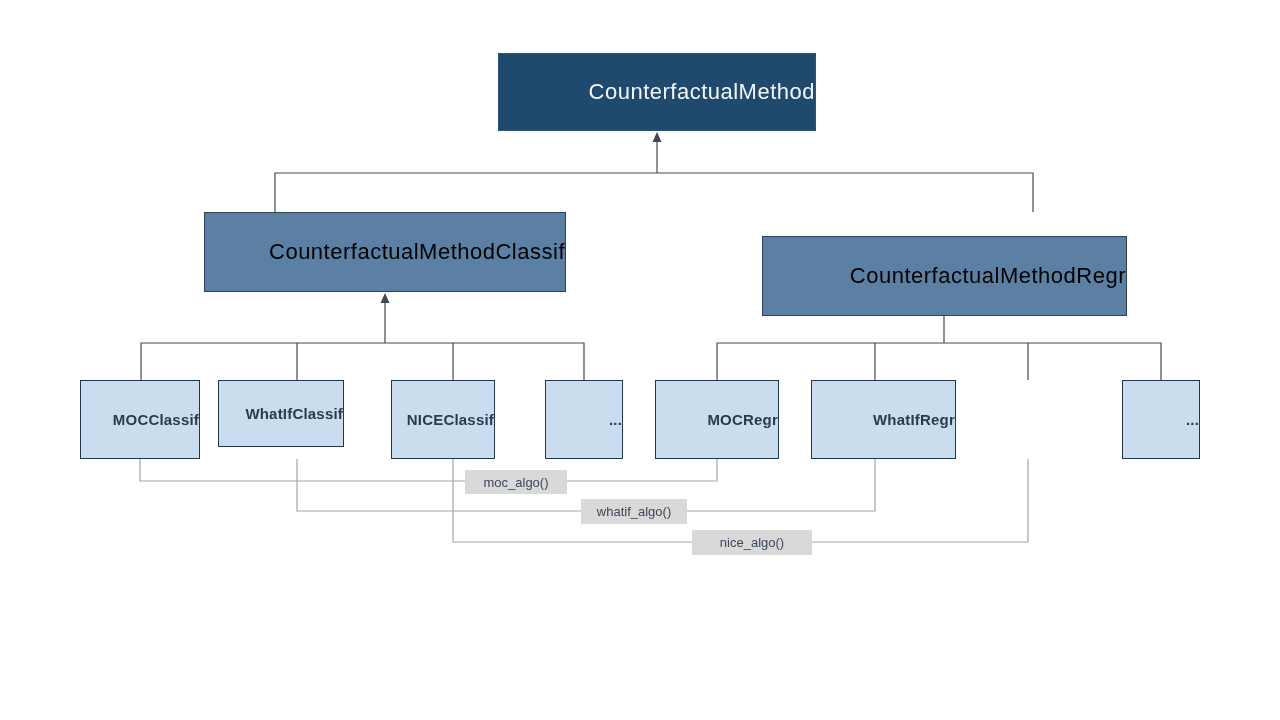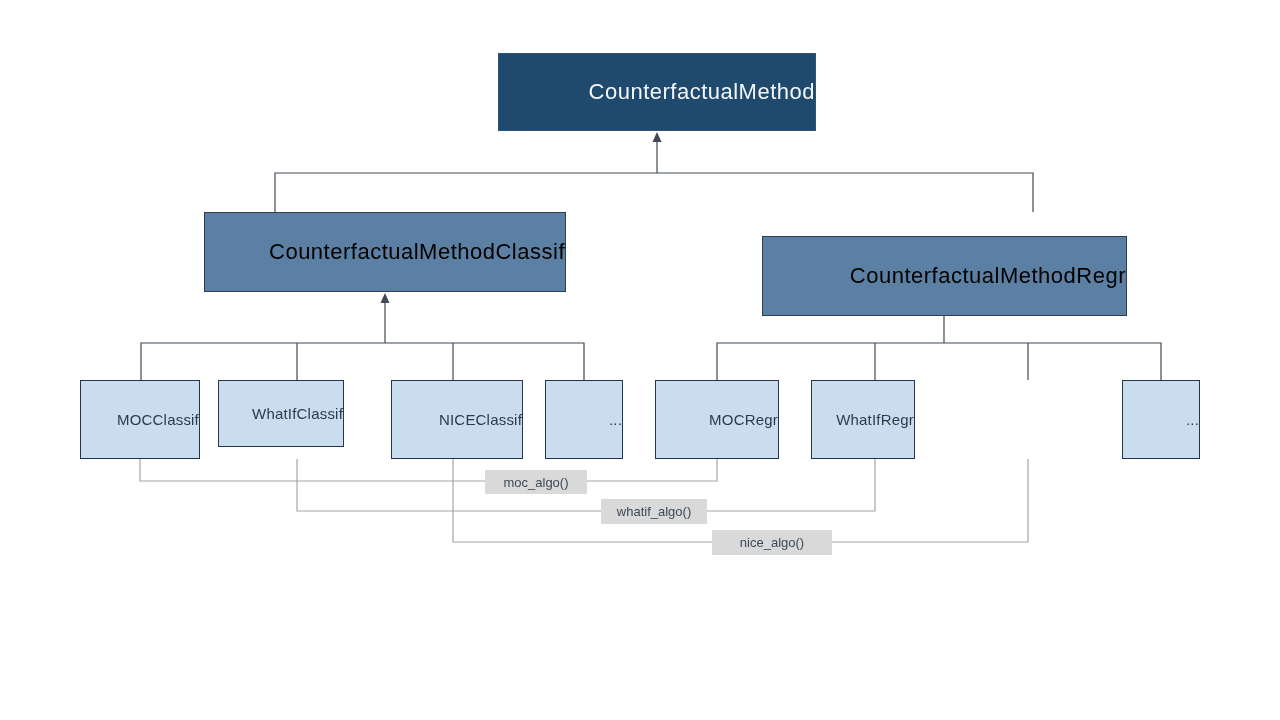--- a/index.html
+++ b/index.html
@@ -45,47 +45,46 @@
     color: #000000;
     font-size: 22px;
     font-weight: 400;
     letter-spacing: 0.5px;
   }
   .node-leaf {
     background: #CADDEE;
     border: 1.5px solid #22374E;
     color: #2B3B4E;
     font-size: 15px;
-    font-weight: 400;
+    font-weight: 700;
     letter-spacing: 0.2px;
   }
   .method-label {
     position: absolute;
     box-sizing: border-box;
     display: flex;
     align-items: center;
     justify-content: center;
     background: #D9D9D9;
     color: #3C4858;
     font-size: 13px;
     font-weight: 400;
     z-index: 3;
-    margin-left: 20px;
   }
   
   #node-root        { left: 498px; top: 53px;  width: 318px; height: 78px; }
   #node-classif     { left: 204px; top: 212px; width: 362px; height: 80px; }
   #node-regr        { left: 762px; top: 212px; width: 365px; height: 80px; margin-top: 24px; }
 
   #leaf-moc-classif    { left: 80px;   top: 380px; width: 120px; height: 79px; }
   #leaf-whatif-classif { left: 218px;  top: 380px; width: 126px; height: 67px; }
-  #leaf-nice-classif   { left: 391px;  top: 380px; width: 132px; height: 79px; }
+  #leaf-nice-classif   { left: 391px;  top: 380px; width: 104px; height: 79px; }
   #leaf-dots-classif   { left: 545px;  top: 380px; width: 78px;  height: 79px; }
   #leaf-moc-regr       { left: 655px;  top: 380px; width: 124px; height: 79px; }
-  #leaf-whatif-regr    { left: 811px;  top: 380px; width: 104px; height: 79px; }
+  #leaf-whatif-regr    { left: 811px;  top: 380px; width: 145px; height: 79px; }
   #leaf-nice-regr      { left: 967px;  top: 380px; width: 122px; height: 79px; }
   #leaf-dots-regr      { left: 1122px; top: 380px; width: 78px;  height: 79px; }
 
   #label-moc    { left: 465px; top: 470px; width: 102px; height: 24px; }
   #label-whatif { left: 581px; top: 499px; width: 106px; height: 25px; }
   #label-nice   { left: 692px; top: 530px; width: 120px; height: 25px; }
 </style>
 </head>
 <body>
 

